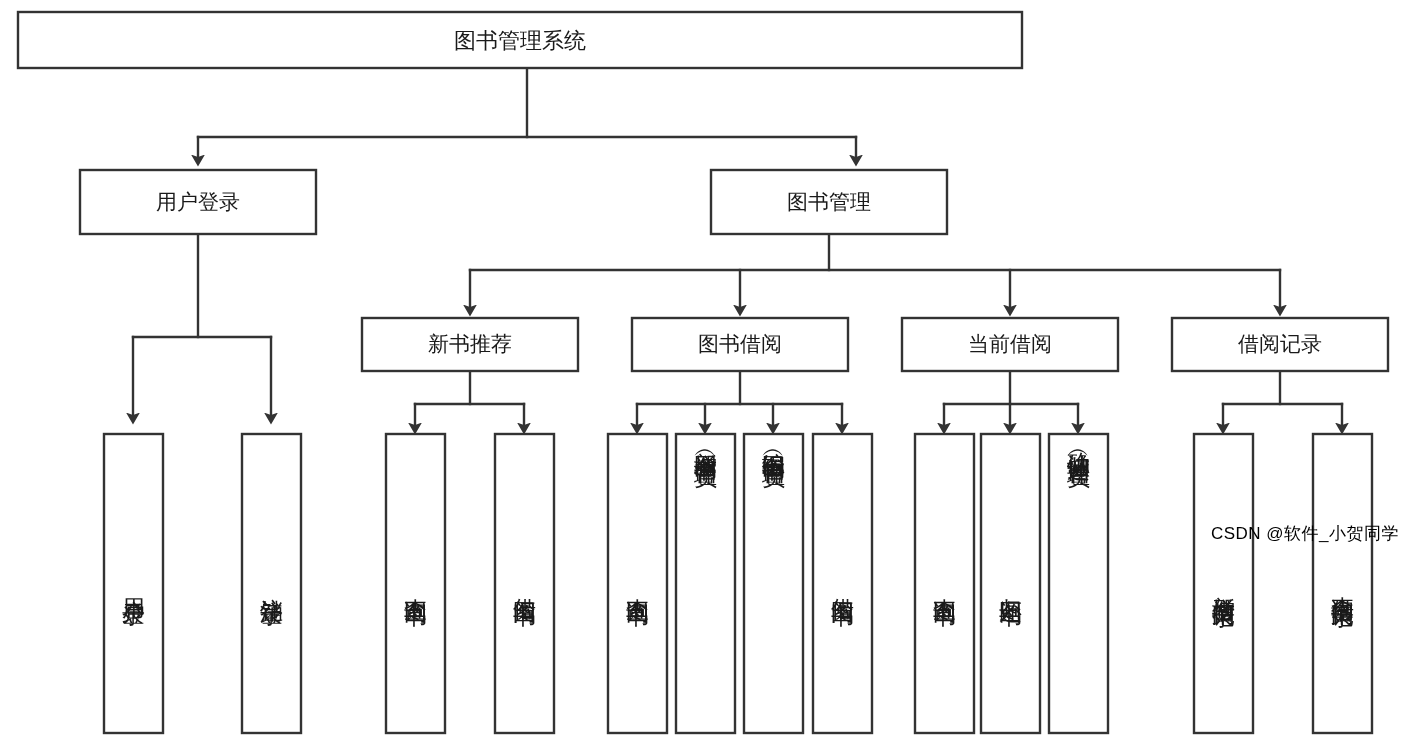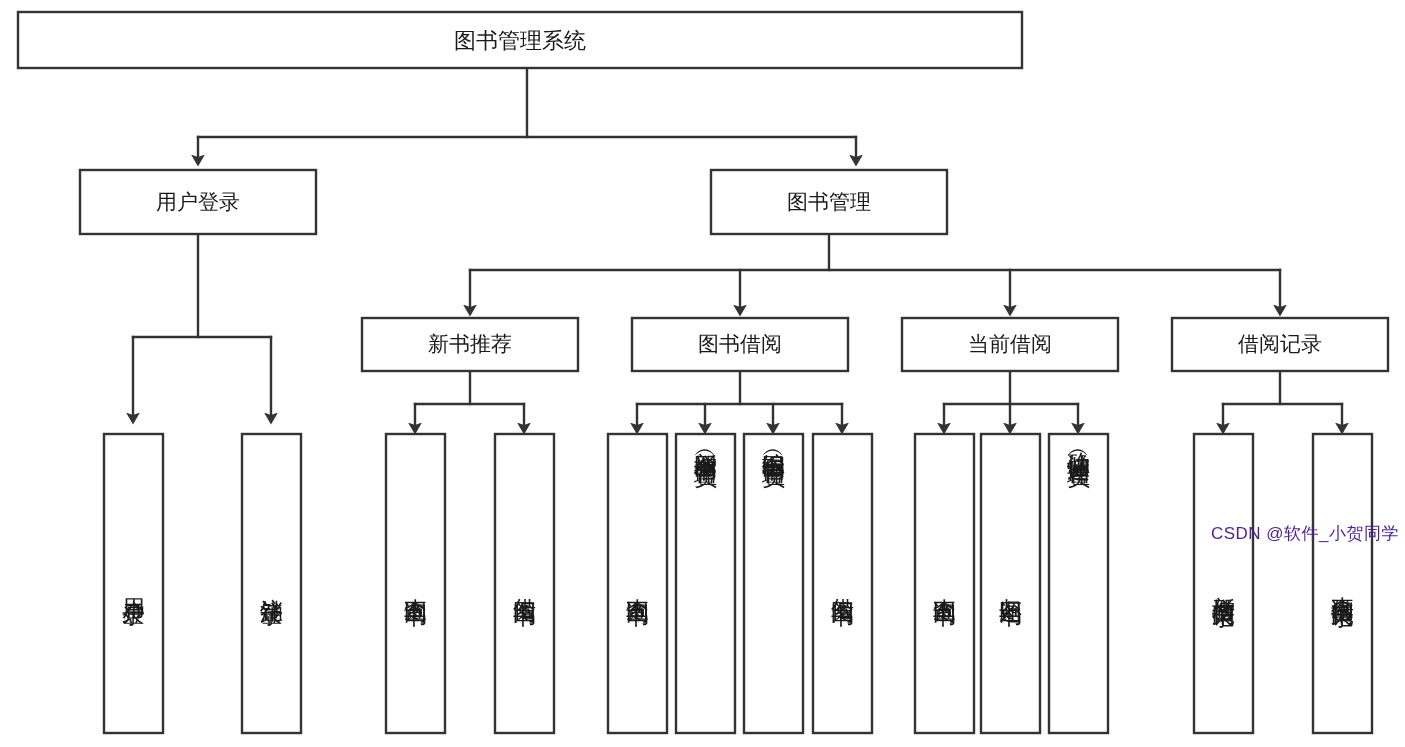--- a/index.html
+++ b/index.html
@@ -50,21 +50,21 @@
   .arrow-head {
     fill: #333333;
     stroke: none;
   }
   .watermark {
     position: absolute;
     right: 6px;
     bottom: 4px;
     font-family: "Liberation Sans", "DejaVu Sans", sans-serif;
     font-size: 17px;
-    color: #4c1d95;
+    color: #000000;
     letter-spacing: 0.5px;
     white-space: nowrap;
   }
   .leaf-text-wrap {
     position: absolute;
     display: flex;
     align-items: center;
     justify-content: center;
     pointer-events: none;
   }

